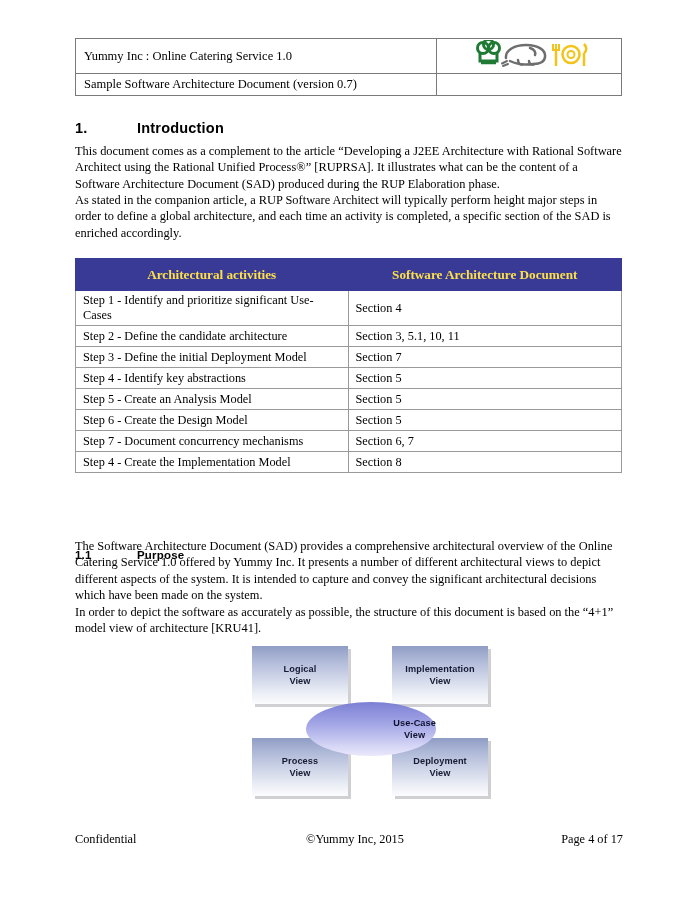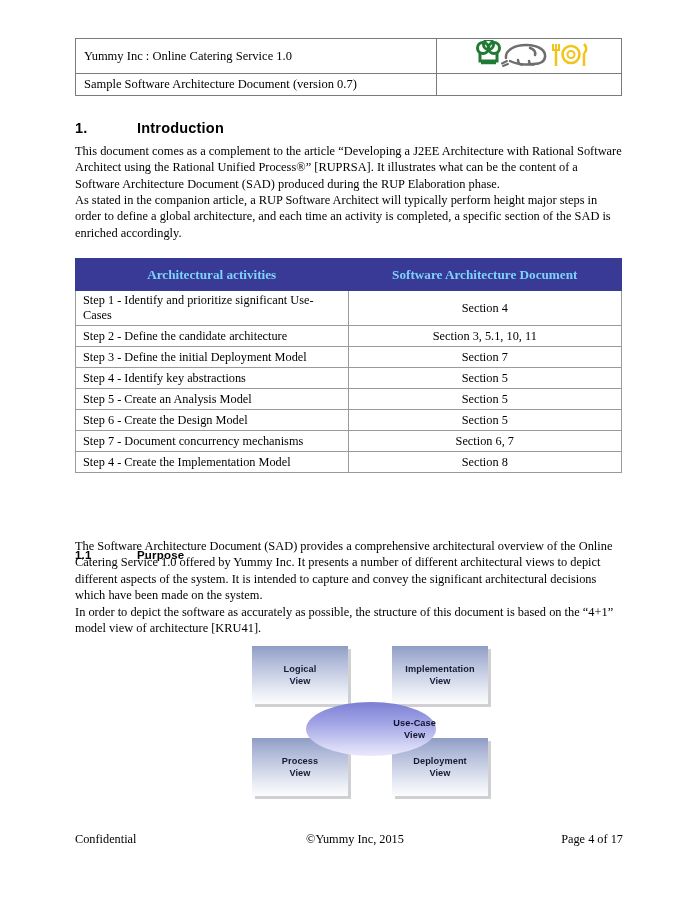--- a/index.html
+++ b/index.html
@@ -103,41 +103,41 @@
   
   .act-table {
     position: absolute;
     left: 75px;
     top: 258px;
     width: 547px;
     border-collapse: collapse;
   }
   .act-table th {
     background: #393996;
-    color: #7dd3fc;
+    color: #fde047;
     font-family: "Liberation Serif", serif;
     font-weight: bold;
     font-size: 13.2px;
     height: 32px;
     border: 1px solid #393996;
     text-align: center;
     vertical-align: middle;
     padding: 0 4px;
   }
   .act-table th.left-col { width: 273px; }
   .act-table th.right-col { width: 274px; border-left: 1px solid #5b5bb0; }
   .act-table td {
     border: 1px solid #9a9a9a;
     height: 21px;
     font-size: 12.3px;
     padding: 2px 7px;
     vertical-align: middle;
   }
   .act-table td.step { text-align: left; }
-  .act-table td.section { text-align: center; }
+  .act-table td.section { text-align: left; }
 
   
   .diagram {
     position: absolute;
     left: 248px;
     top: 646px;
     width: 248px;
     height: 158px;
   }
   .view-box {

